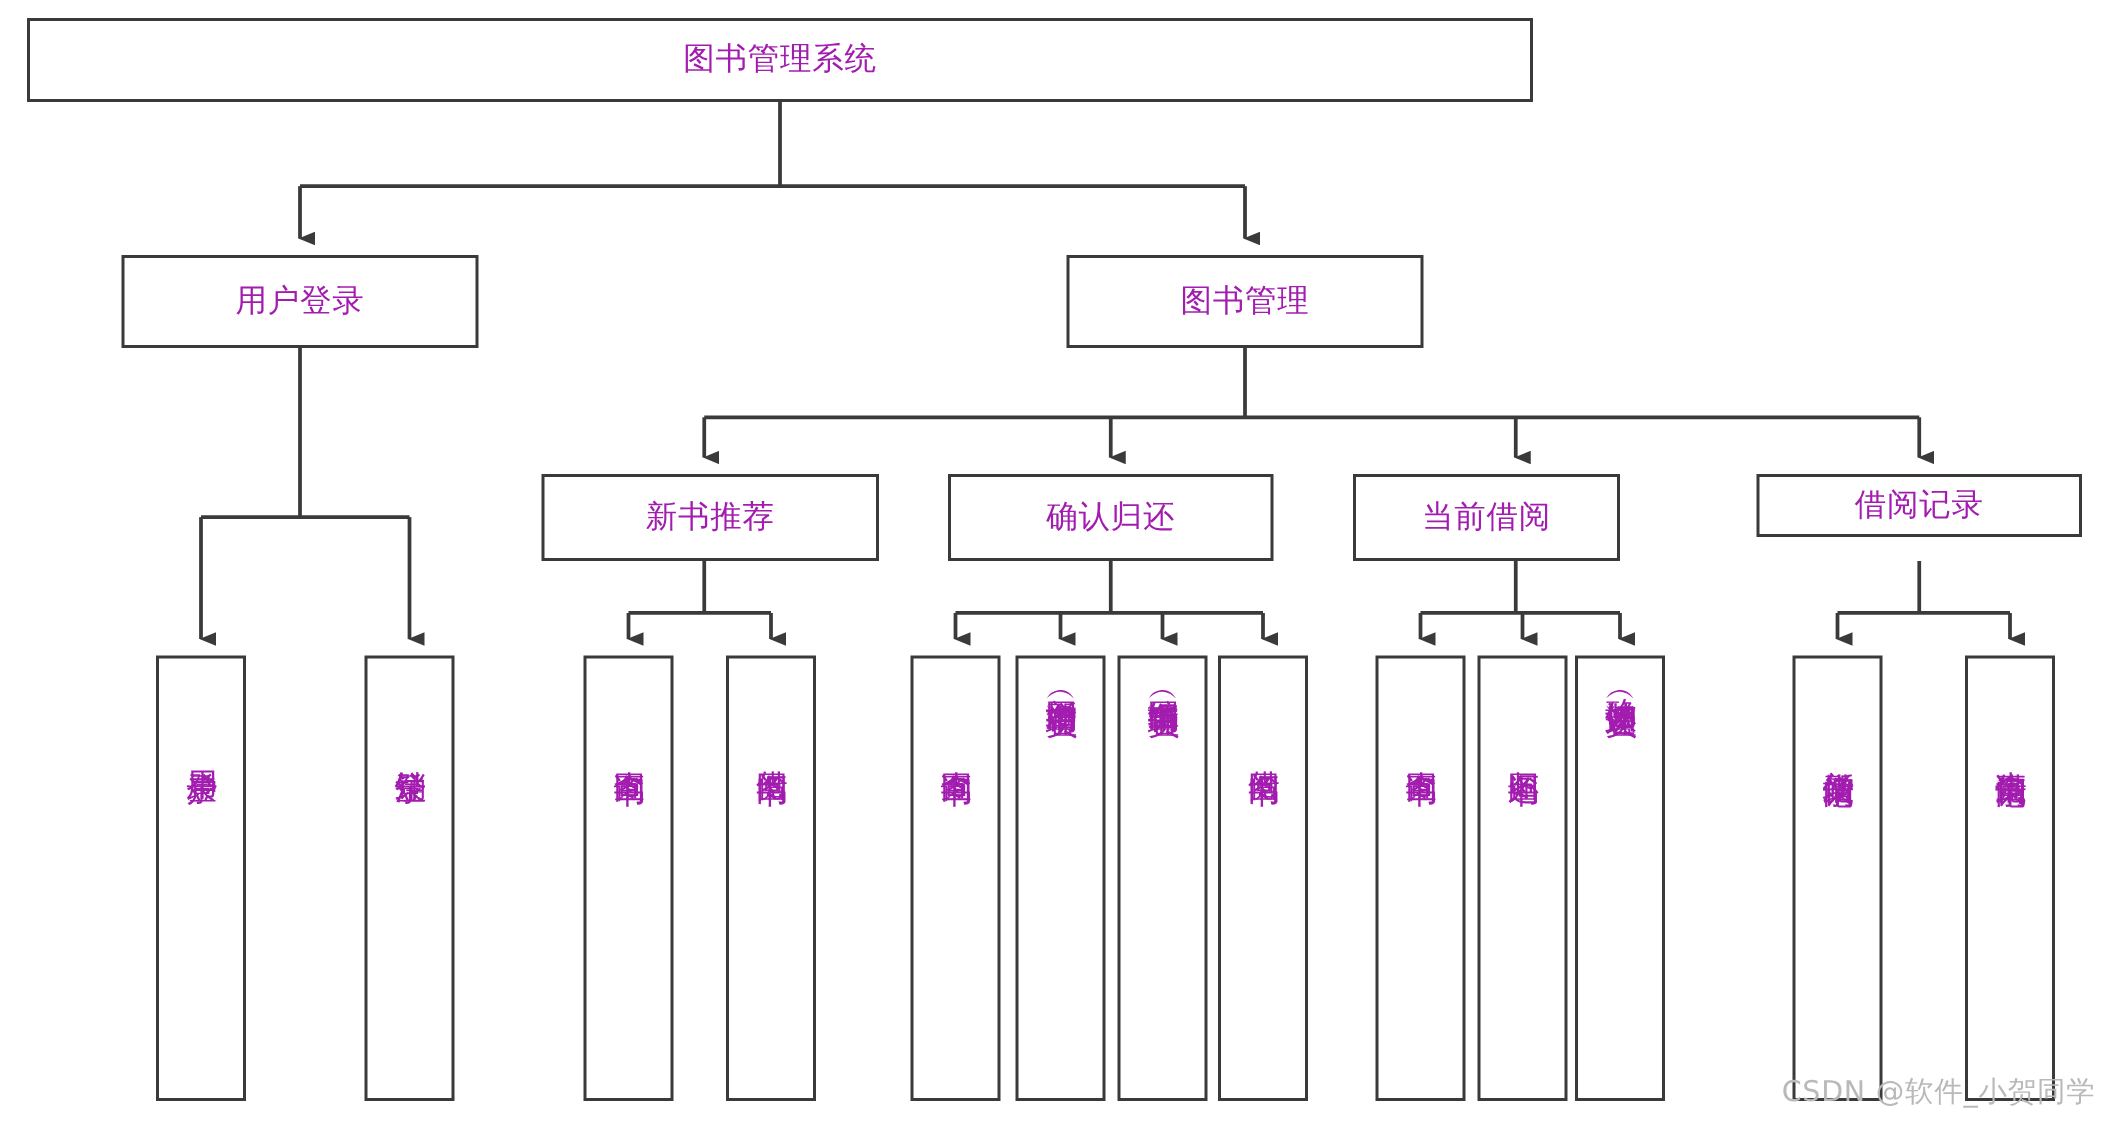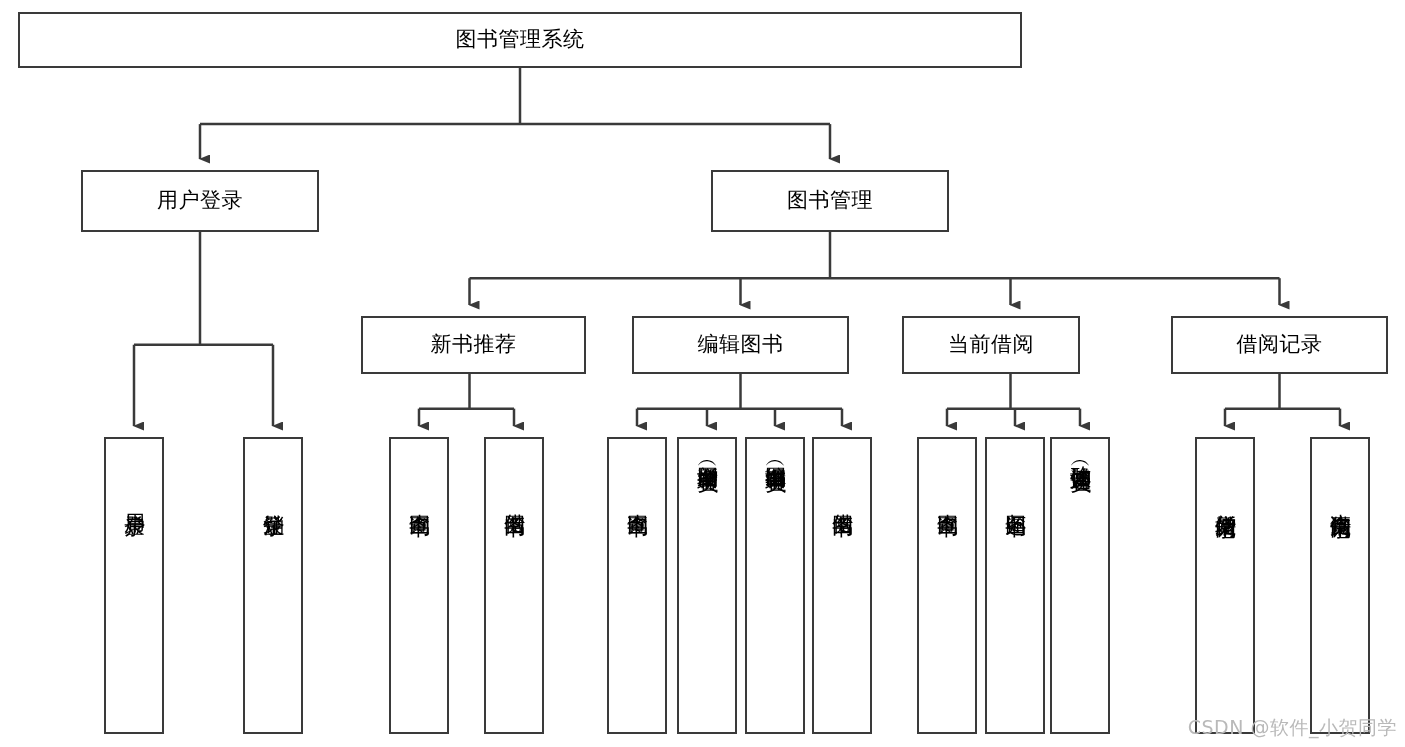--- a/index.html
+++ b/index.html
@@ -26,21 +26,21 @@
     pointer-events: none;
   }
   .node {
     position: absolute;
     box-sizing: border-box;
     border: 2px solid #3a3a3a;
     background: #ffffff;
     display: flex;
     align-items: center;
     justify-content: center;
-    color: #000000;
+    color: #a21caf;
   }
   .node .lbl {
     font-size: 21px;
     line-height: 1.12;
     letter-spacing: 0.5px;
     white-space: nowrap;
   }
   .node.leaf {
     align-items: flex-start;
     justify-content: center;
@@ -122,26 +122,26 @@
       <div class="node" style="left: 81px; top: 170px; width: 238px; height: 62px;">
         <span class="lbl">用户登录</span>
       </div>
       <div class="node" style="left: 711px; top: 170px; width: 238px; height: 62px;">
         <span class="lbl">图书管理</span>
       </div>
       <div class="node" style="left: 361px; top: 316px; width: 225px; height: 58px;">
         <span class="lbl">新书推荐</span>
       </div>
       <div class="node" style="left: 632px; top: 316px; width: 217px; height: 58px;">
-        <span class="lbl">编辑图书</span>
+        <span class="lbl">确认归还</span>
       </div>
       <div class="node" style="left: 902px; top: 316px; width: 178px; height: 58px;">
         <span class="lbl">当前借阅</span>
       </div>
-      <div class="node" style="left: 1171px; top: 316px; width: 217px; height: 58px;">
+      <div class="node" style="left: 1171px; top: 316px; width: 217px; height: 42px;">
         <span class="lbl">借阅记录</span>
       </div>
       <div class="node leaf tall" style="left: 104px; top: 437px; width: 60px; height: 297px;">
         <span class="lbl">用户登录</span>
       </div>
       <div class="node leaf tall" style="left: 243px; top: 437px; width: 60px; height: 297px;">
         <span class="lbl">注销登录</span>
       </div>
       <div class="node leaf tall" style="left: 389px; top: 437px; width: 60px; height: 297px;">
         <span class="lbl">查询图书</span>

